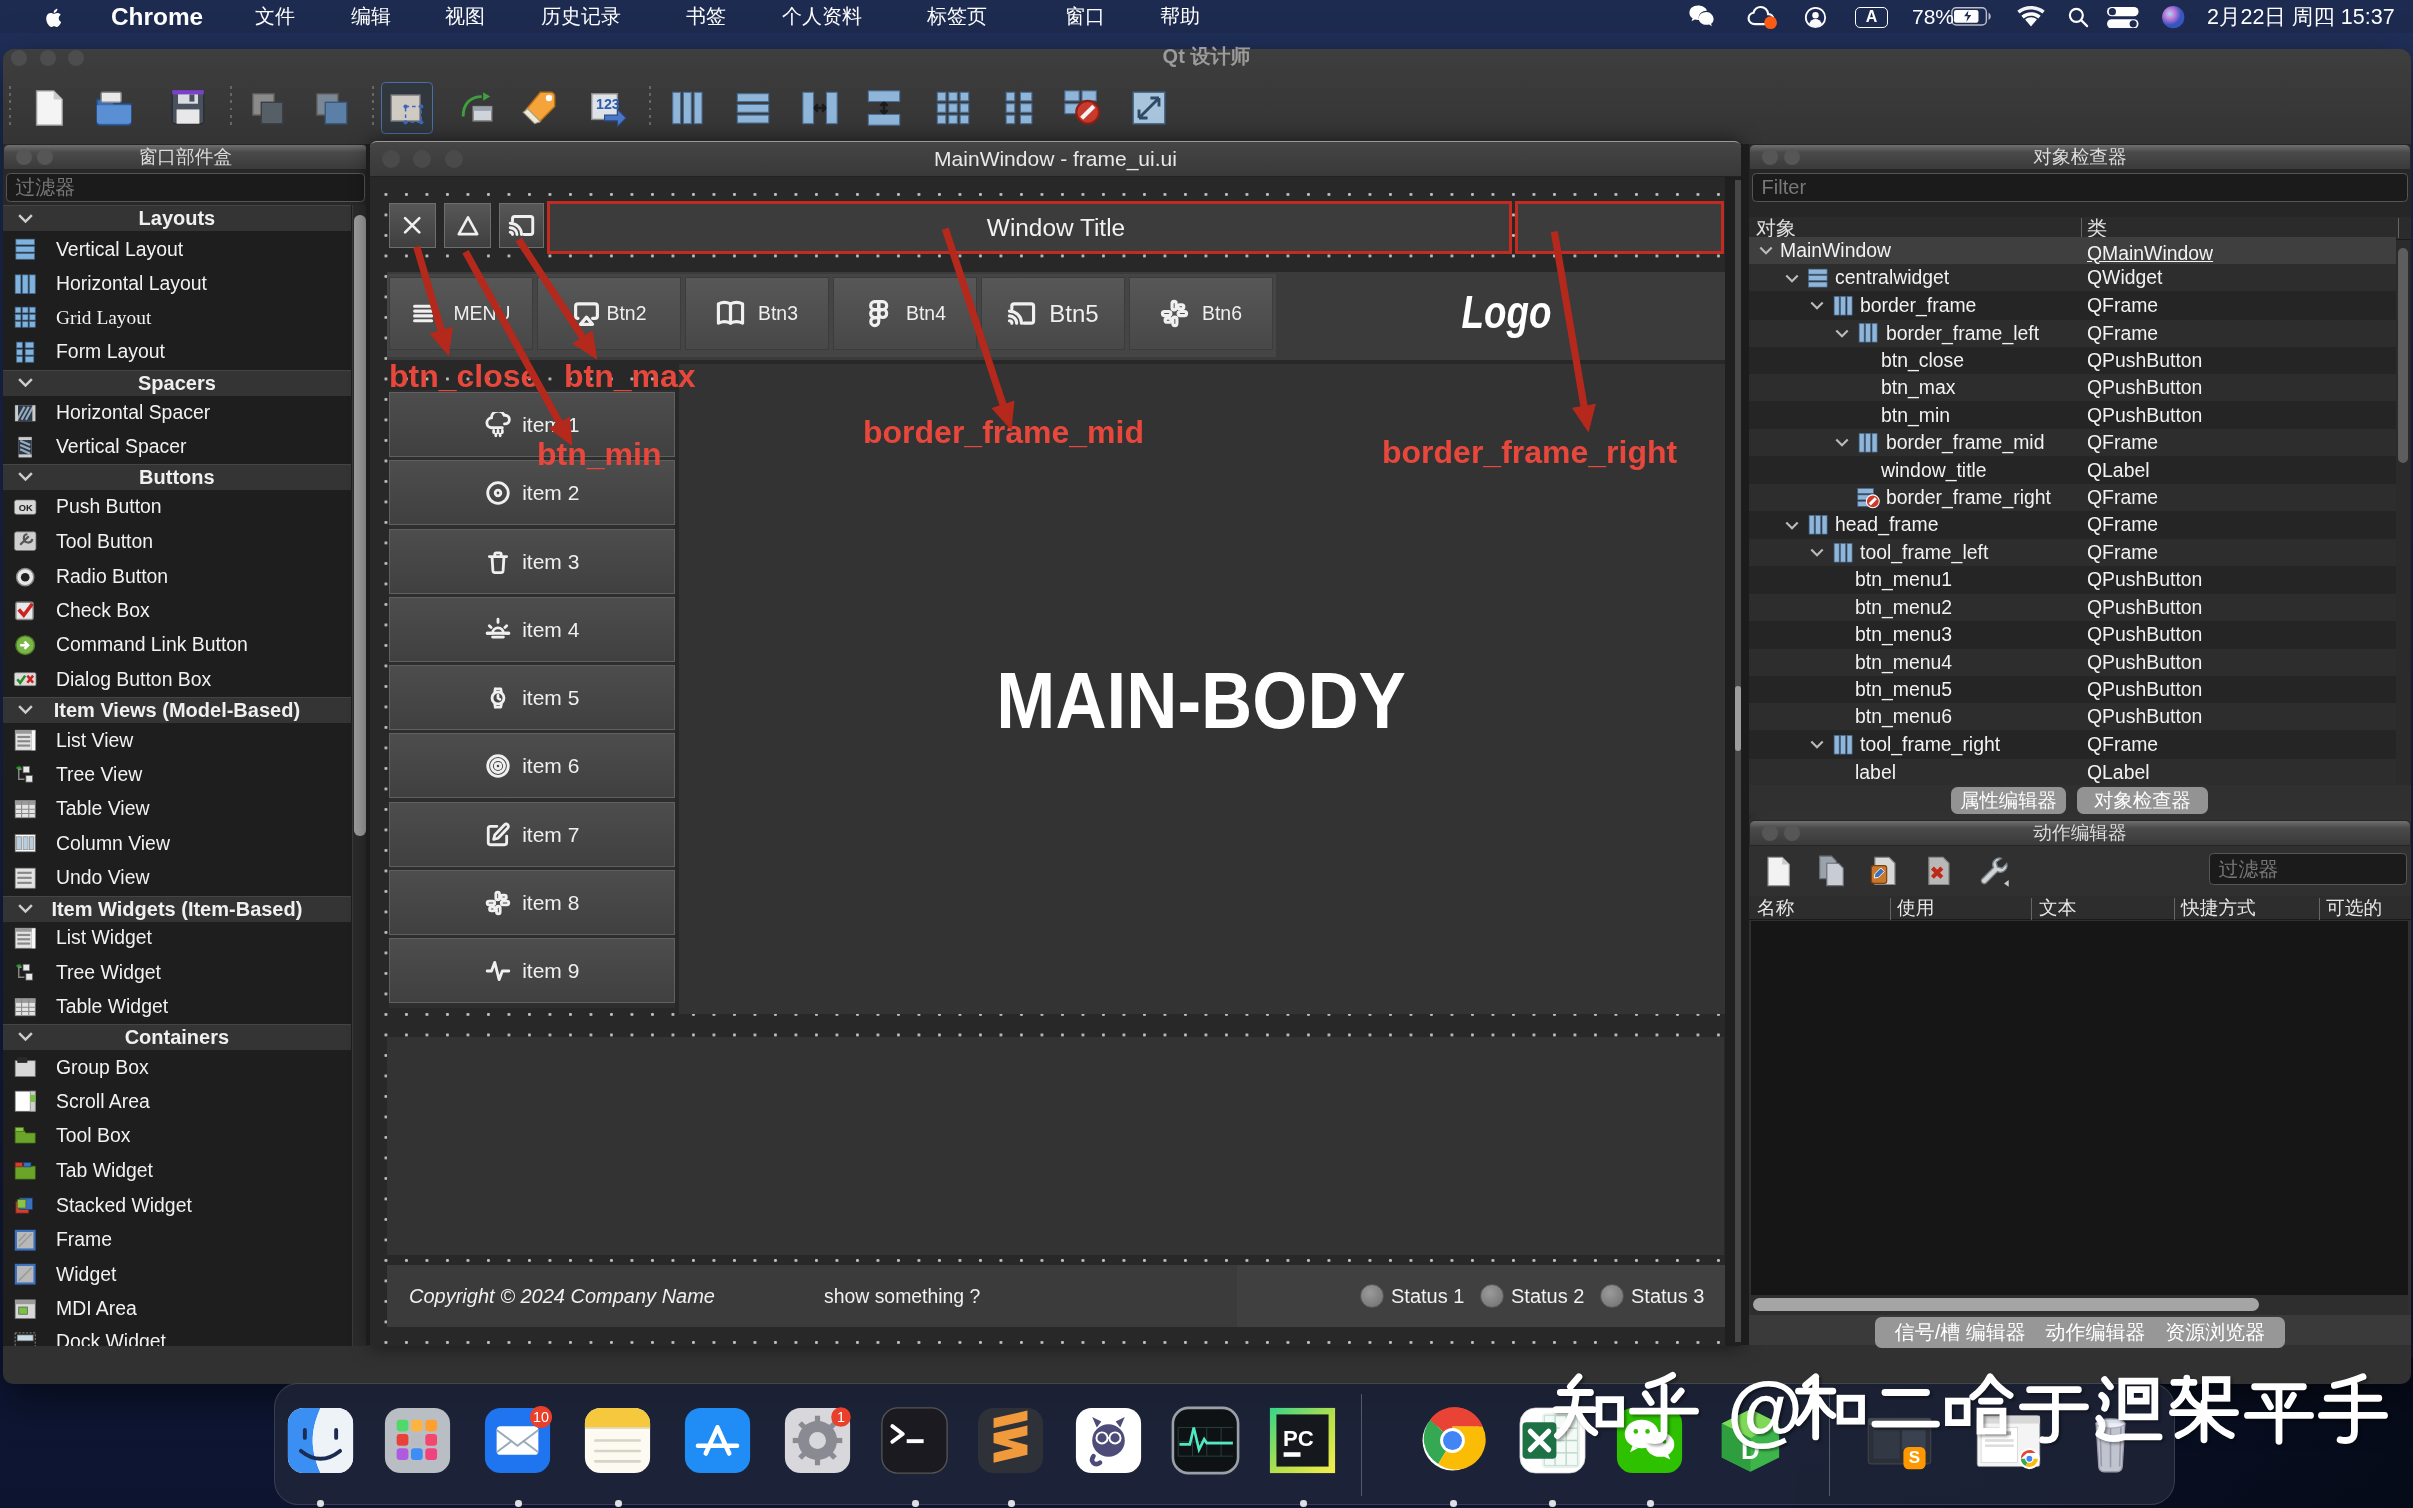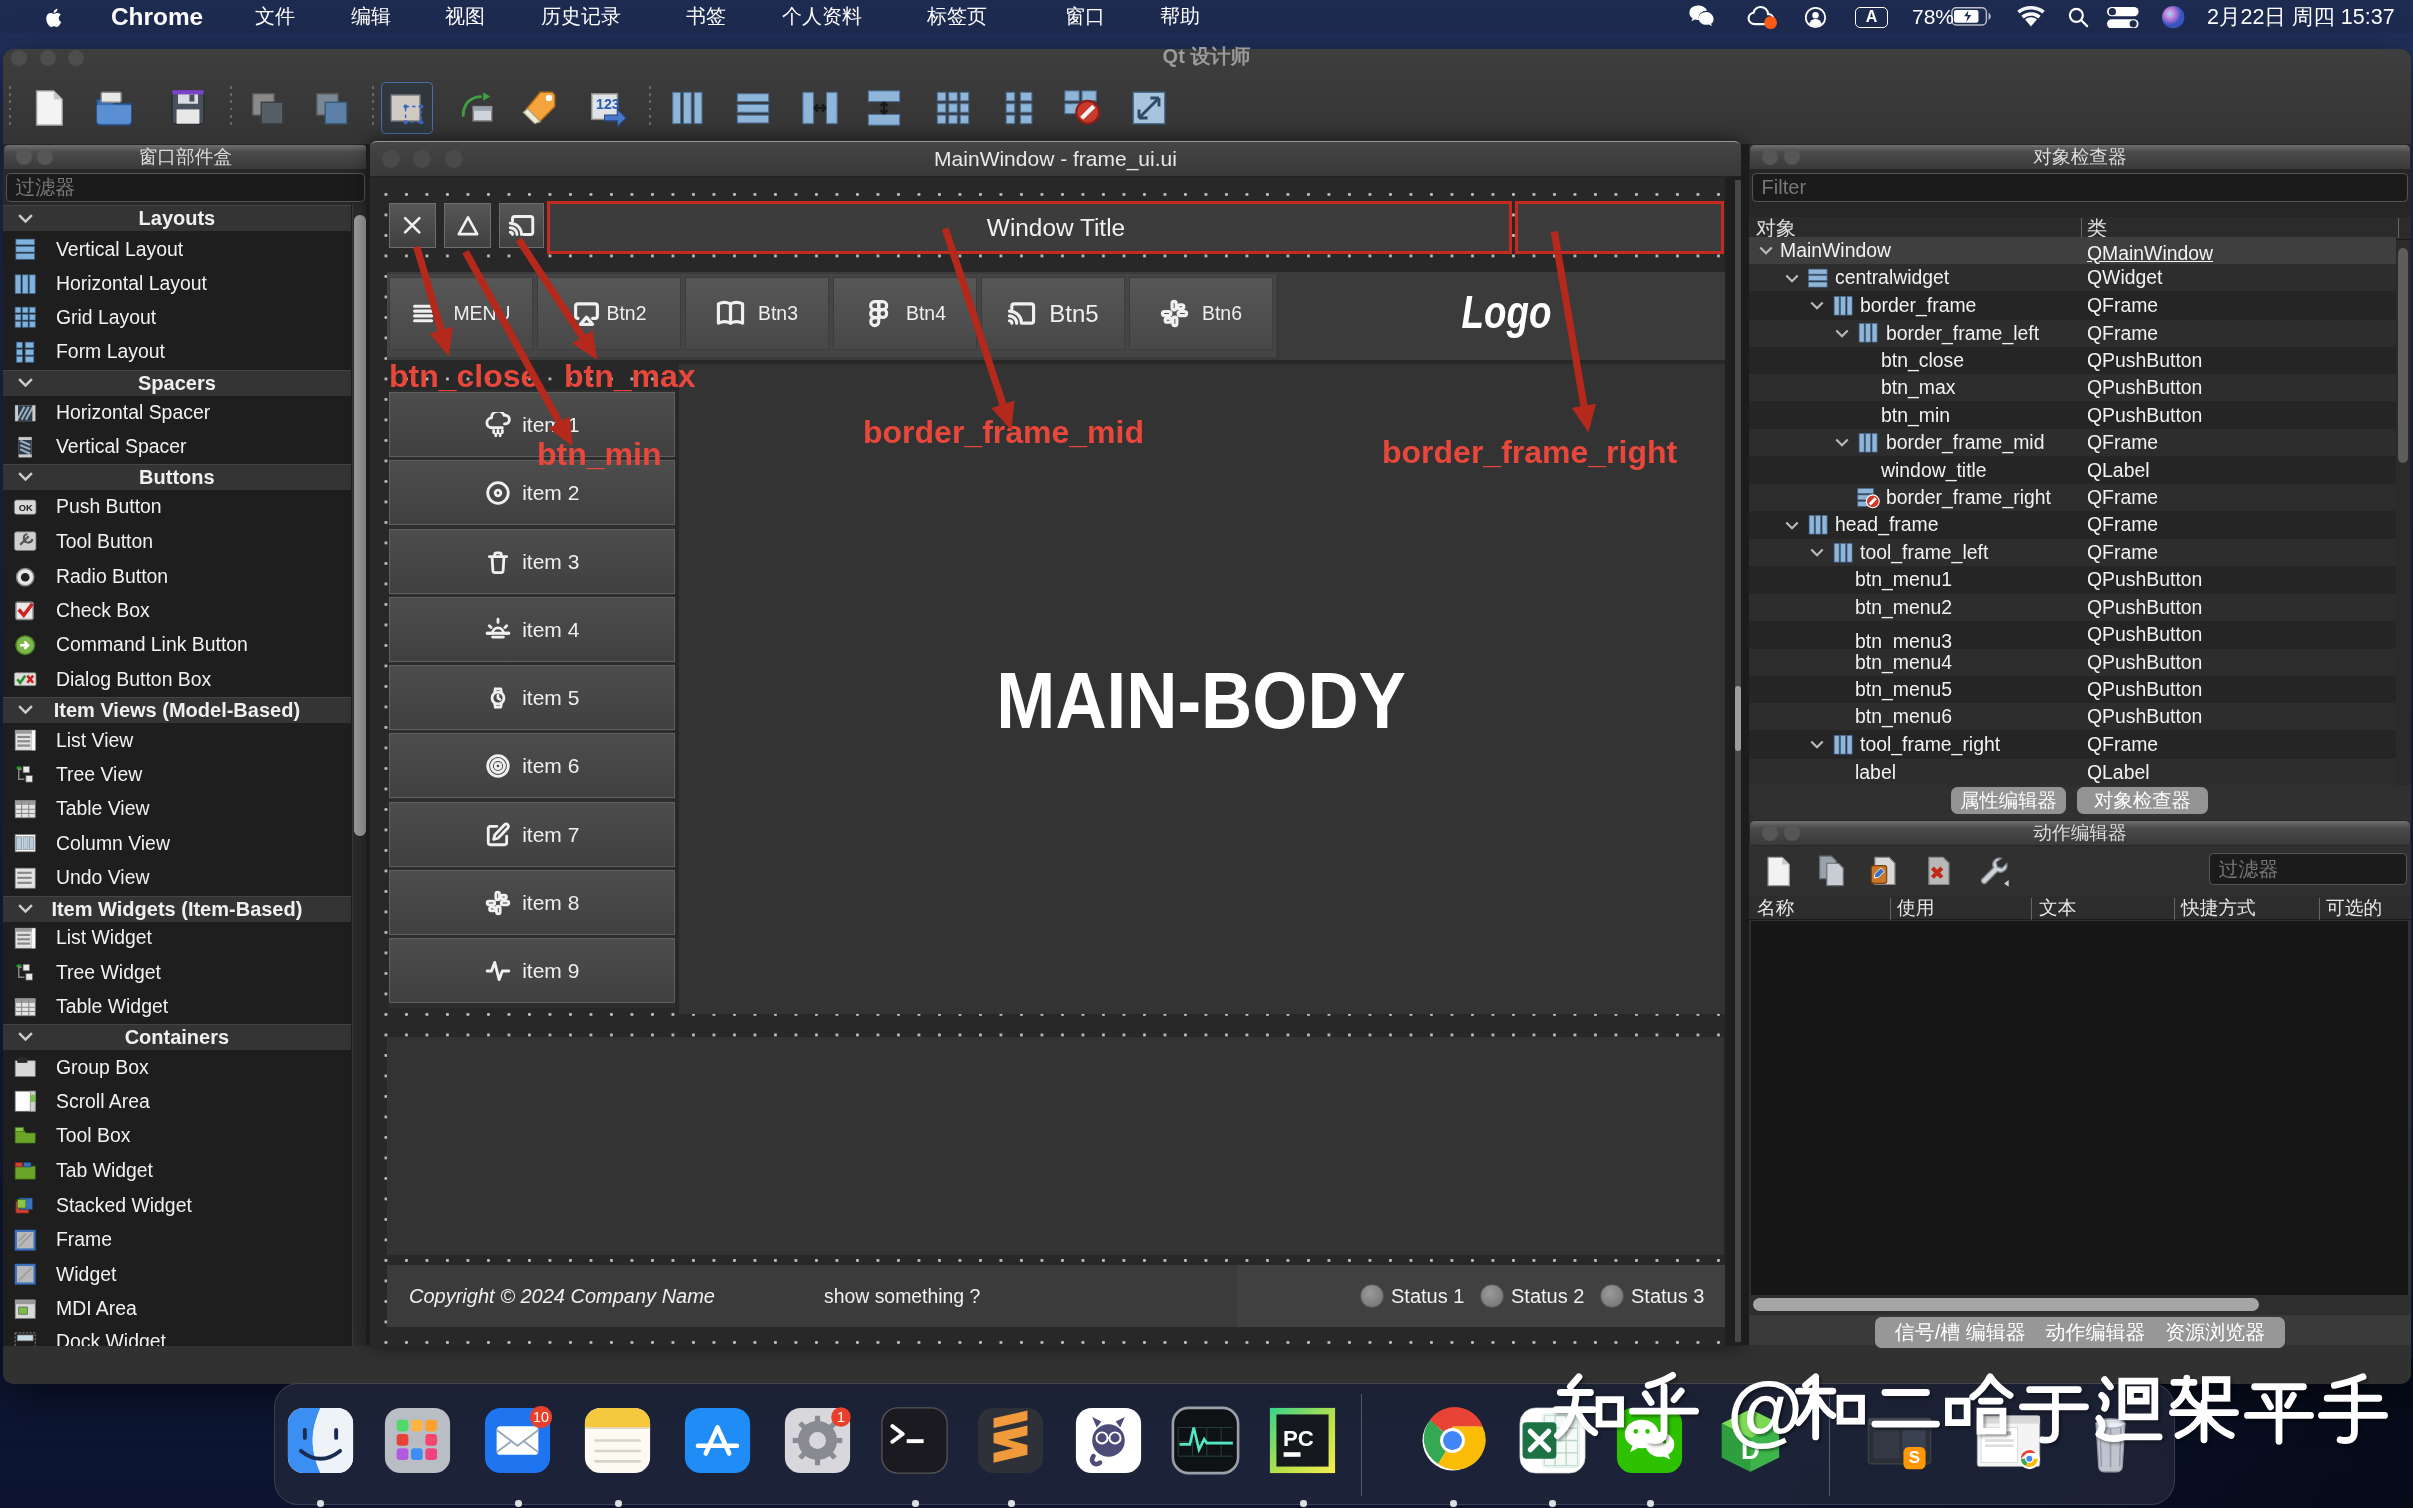--- a/index.html
+++ b/index.html
@@ -242,21 +242,21 @@
           <rect x="3" y="3" width="8" height="8" fill="#7fb2dc" stroke="#43678c" stroke-width="1"></rect>
           <rect x="13" y="3" width="8" height="8" fill="#7fb2dc" stroke="#43678c" stroke-width="1"></rect>
           <rect x="23" y="3" width="8" height="8" fill="#7fb2dc" stroke="#43678c" stroke-width="1"></rect>
           <rect x="3" y="13" width="8" height="8" fill="#7fb2dc" stroke="#43678c" stroke-width="1"></rect>
           <rect x="13" y="13" width="8" height="8" fill="#7fb2dc" stroke="#43678c" stroke-width="1"></rect>
           <rect x="23" y="13" width="8" height="8" fill="#7fb2dc" stroke="#43678c" stroke-width="1"></rect>
           <rect x="3" y="23" width="8" height="8" fill="#7fb2dc" stroke="#43678c" stroke-width="1"></rect>
           <rect x="13" y="23" width="8" height="8" fill="#7fb2dc" stroke="#43678c" stroke-width="1"></rect>
           <rect x="23" y="23" width="8" height="8" fill="#7fb2dc" stroke="#43678c" stroke-width="1"></rect>
         </svg></div>
-      <div class="ab" style="left:56px;top:304px;height:27px;display:flex;align-items:center;color:#f2f2f2;font-size:19.4px;">Grid Layout</div>
+      <div class="ab" style="left:56px;top:304px;height:27px;display:flex;align-items:center;color:#f2f2f2;font-size:19.4px;font-family:Liberation Serif, serif;">Grid Layout</div>
       <div class="ab" style="left:13px;top:340px;width:26px;height:26px;"><svg width="24.4" height="24.4" viewBox="0 0 34 34">
           <rect x="5" y="3" width="8" height="8" fill="#7fb2dc" stroke="#43678c" stroke-width="1"></rect>
           <rect x="17" y="3" width="12" height="8" fill="#7fb2dc" stroke="#43678c" stroke-width="1"></rect>
           <rect x="5" y="13" width="8" height="8" fill="#7fb2dc" stroke="#43678c" stroke-width="1"></rect>
           <rect x="17" y="13" width="12" height="8" fill="#7fb2dc" stroke="#43678c" stroke-width="1"></rect>
           <rect x="5" y="23" width="8" height="8" fill="#7fb2dc" stroke="#43678c" stroke-width="1"></rect>
           <rect x="17" y="23" width="12" height="8" fill="#7fb2dc" stroke="#43678c" stroke-width="1"></rect>
         </svg></div>
       <div class="ab" style="left:56px;top:338px;height:27px;display:flex;align-items:center;color:#f2f2f2;font-size:19.4px;">Form Layout</div>
       <div class="ab" style="left:2.9px;top:370px;width:348px;height:26px;background:#343434;border-top:0.7px solid #444;display:flex;align-items:center;justify-content:center;color:#f0f0f0;font-size:20px;font-weight:bold;">Spacers</div>
@@ -722,21 +722,21 @@
   </svg>
 <div class="ab flex" style="left:1860px;top:539px;height:27px;color:#f2f2f2;font-size:19.4px;">tool_frame_left</div>
 <div class="ab flex" style="left:2087px;top:539px;height:27px;color:#f2f2f2;font-size:19.4px;">QFrame</div>
 <div class="ab" style="left:1749px;top:566px;width:647px;height:27px;background:#252525;"></div>
 <div class="ab flex" style="left:1855px;top:566px;height:27px;color:#f2f2f2;font-size:19.4px;">btn_menu1</div>
 <div class="ab flex" style="left:2087px;top:566px;height:27px;color:#f2f2f2;font-size:19.4px;">QPushButton</div>
 <div class="ab" style="left:1749px;top:594px;width:647px;height:27px;background:#2d2d2d;"></div>
 <div class="ab flex" style="left:1855px;top:594px;height:27px;color:#f2f2f2;font-size:19.4px;">btn_menu2</div>
 <div class="ab flex" style="left:2087px;top:594px;height:27px;color:#f2f2f2;font-size:19.4px;">QPushButton</div>
 <div class="ab" style="left:1749px;top:621px;width:647px;height:27px;background:#252525;"></div>
-<div class="ab flex" style="left:1855px;top:621px;height:27px;color:#f2f2f2;font-size:19.4px;margin-top:7px;">btn_menu3</div>
+<div class="ab flex" style="left:1855px;top:621px;height:27px;color:#f2f2f2;font-size:19.4px;">btn_menu3</div>
 <div class="ab flex" style="left:2087px;top:621px;height:27px;color:#f2f2f2;font-size:19.4px;">QPushButton</div>
 <div class="ab" style="left:1749px;top:649px;width:647px;height:27px;background:#2d2d2d;"></div>
 <div class="ab flex" style="left:1855px;top:649px;height:27px;color:#f2f2f2;font-size:19.4px;">btn_menu4</div>
 <div class="ab flex" style="left:2087px;top:649px;height:27px;color:#f2f2f2;font-size:19.4px;">QPushButton</div>
 <div class="ab" style="left:1749px;top:676px;width:647px;height:27px;background:#252525;"></div>
 <div class="ab flex" style="left:1855px;top:676px;height:27px;color:#f2f2f2;font-size:19.4px;">btn_menu5</div>
 <div class="ab flex" style="left:2087px;top:676px;height:27px;color:#f2f2f2;font-size:19.4px;">QPushButton</div>
 <div class="ab" style="left:1749px;top:703px;width:647px;height:27px;background:#2d2d2d;"></div>
 <div class="ab flex" style="left:1855px;top:703px;height:27px;color:#f2f2f2;font-size:19.4px;">btn_menu6</div>
 <div class="ab flex" style="left:2087px;top:703px;height:27px;color:#f2f2f2;font-size:19.4px;">QPushButton</div>

